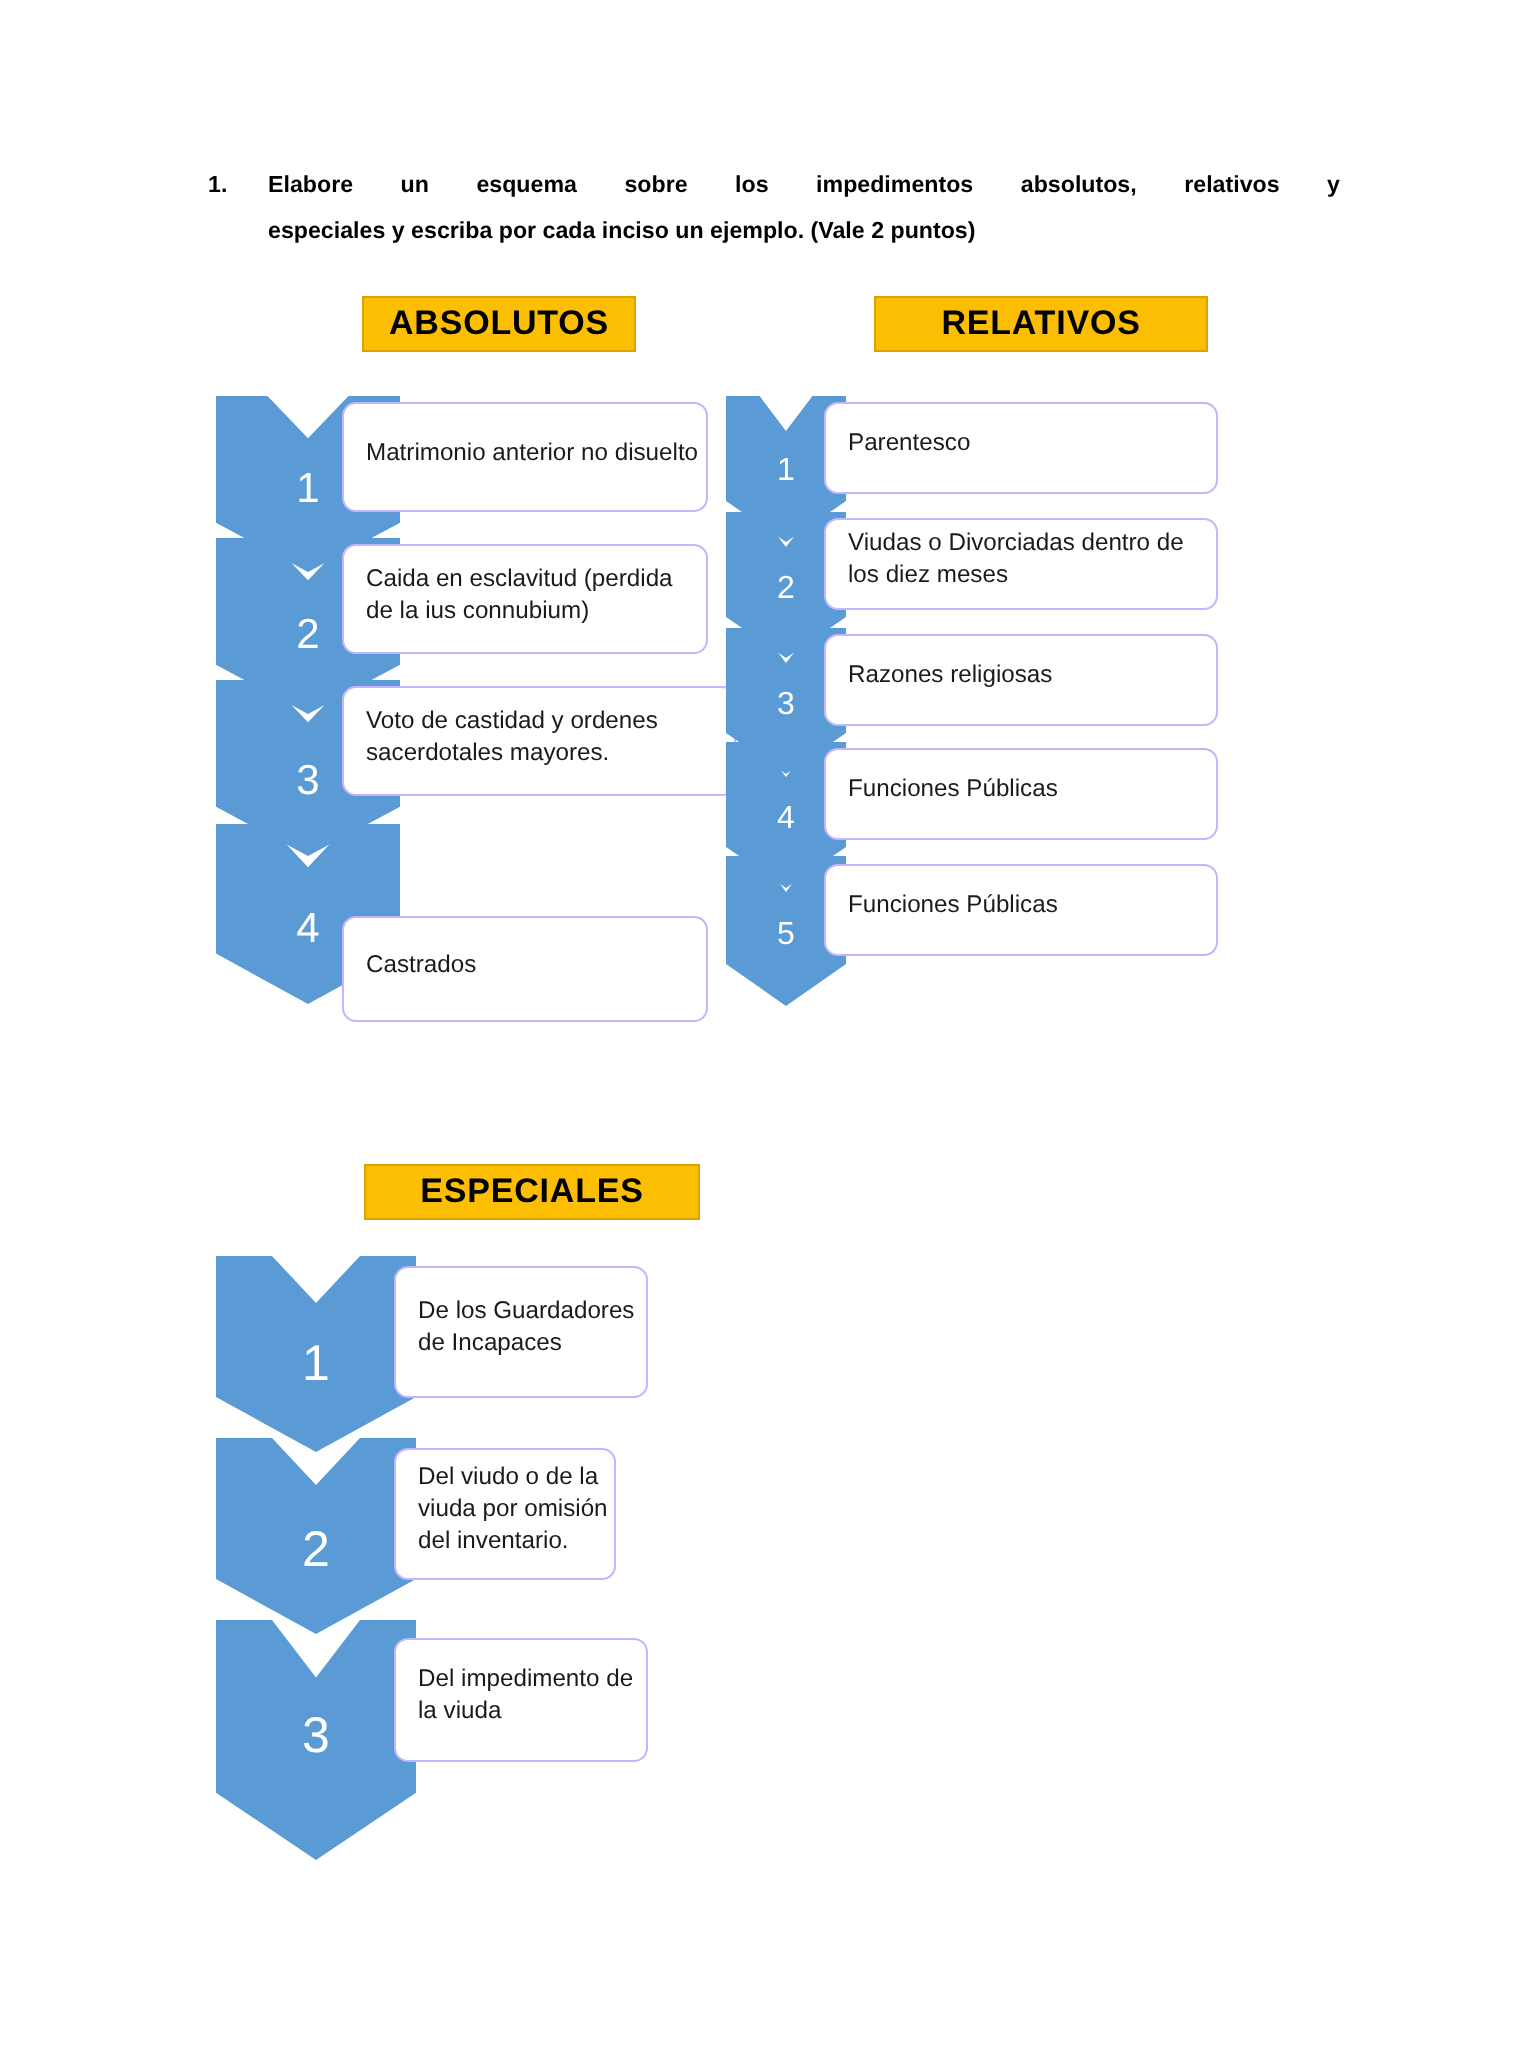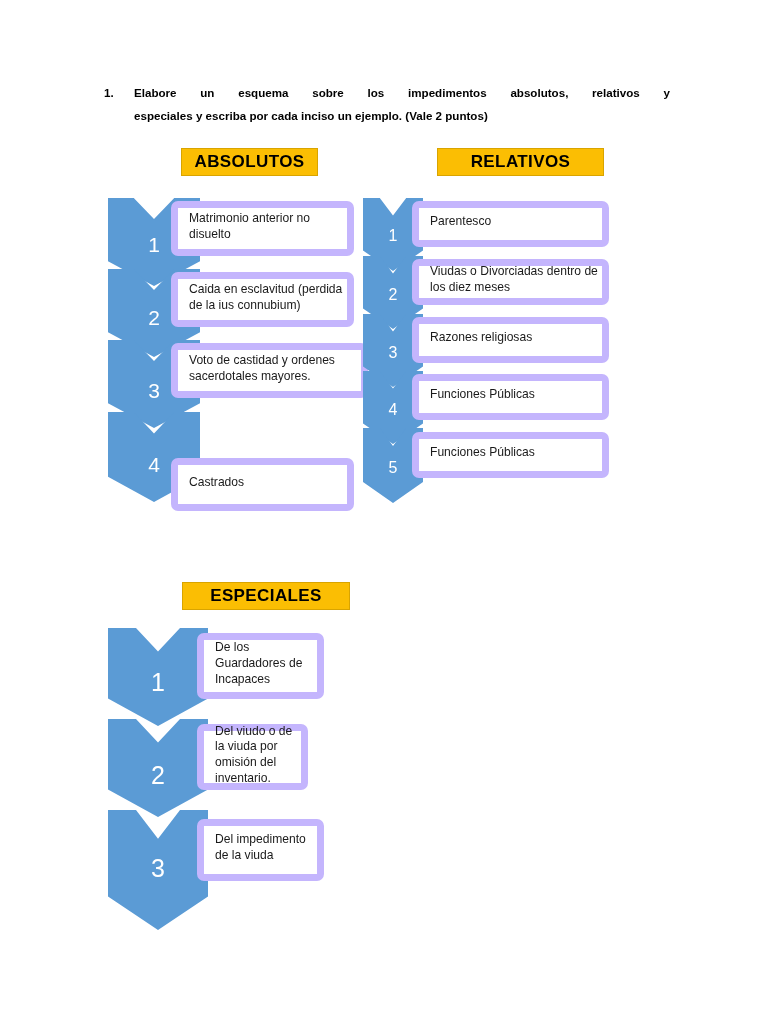--- a/index.html
+++ b/index.html
@@ -92,21 +92,21 @@
     color: #ffffff;
     font-family: "Liberation Sans", sans-serif;
     font-weight: normal;
     line-height: 1;
     pointer-events: none;
   }
 
   .txtbox {
     position: absolute;
     background: #ffffff;
-    border: 7px solid #c4b5fd;
+    border: 1px solid #c4b5fd;
     border-radius: 7px;
     display: flex;
     align-items: center;
     color: #1a1a1a;
     font-size: 12.1px;
     line-height: 1.30;
     padding: 0 0 4px 11px;
   }
 </style>
 </head>

